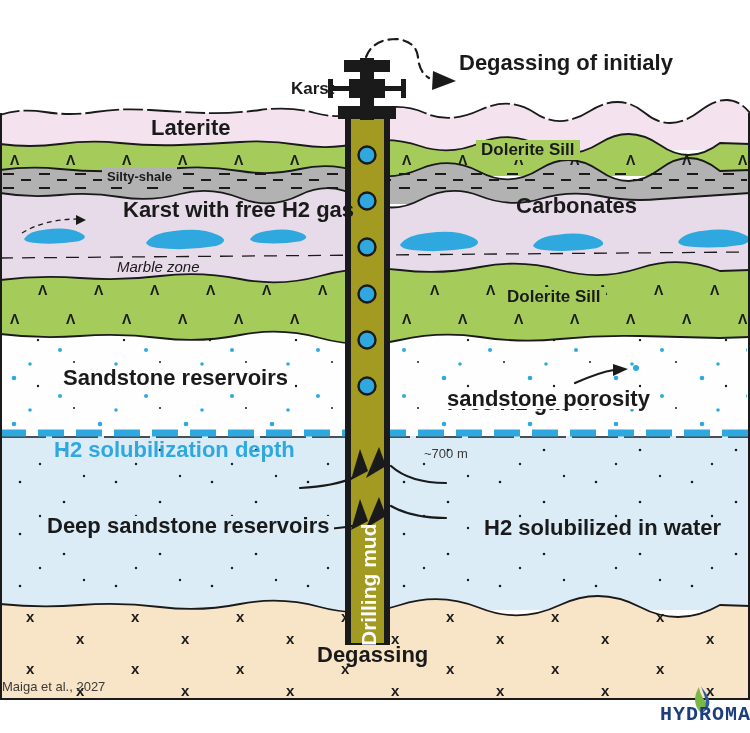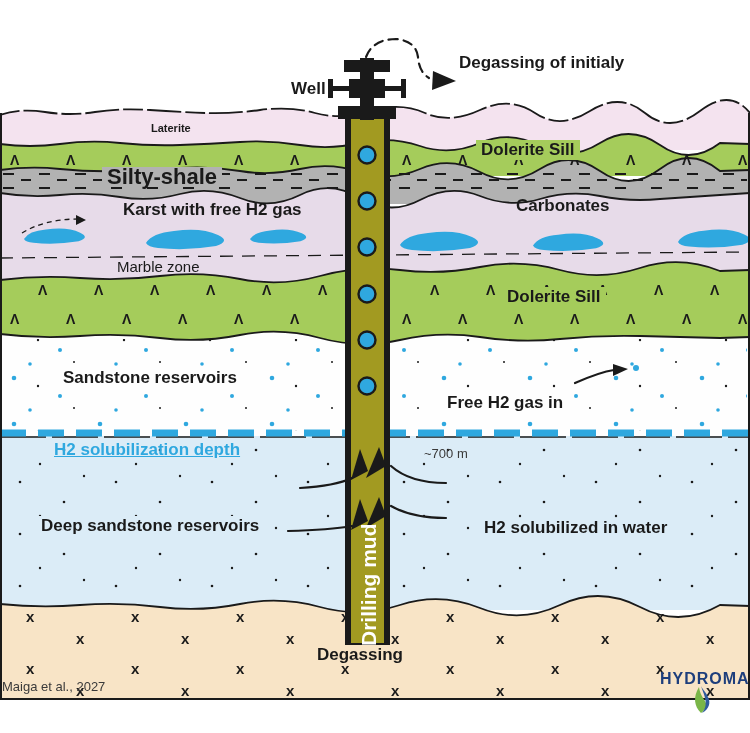--- a/index.html
+++ b/index.html
@@ -1,31 +1,31 @@
 <!DOCTYPE html>
 <html style="--ink: #1a1a1a; --laterite: #f4e3ef; --dolerite: #a5cc5b; --shale: #b2b2b2; --carbonates: #e7dbe9; --sandstone: #fefefe; --deep-sandstone: #dbecf7; --basement: #f8e4c6; --mud: #a29a21; --water-blue: #2fa8df; --logo-blue: #1d3e7c; --flame-green: #7ab648; --flame-blue: #2f5b9e;"><head>
 <meta charset="utf-8">
 <style>
   html,body{margin:0;padding:0;background:#fff;}
   #stage{position:relative;width:750px;height:733px;background:#fff;overflow:hidden;
          font-family:"Liberation Sans","DejaVu Sans",sans-serif;color:var(--ink);}
   #diagram{position:absolute;left:0;top:0;}
-  .lbl{position:absolute;font-weight:bold;font-size:17px;line-height:20px;white-space:nowrap;color:var(--ink);}
+  .lbl{position:absolute;font-weight:bold;font-size:22px;line-height:20px;white-space:nowrap;color:var(--ink);}
   .lbl.small{font-size:13px;font-weight:normal;color:#3a3a3a;}
-  .lbl.italic{font-weight:normal;font-size:15px;}
-  .lbl.blue{color:var(--water-blue);text-decoration:underline;}
+  .lbl.italic{font-style:italic;font-weight:normal;font-size:15px;}
+  .lbl.blue{color:var(--water-blue);}
   .lbl.pad{padding:0 5px;}
   .bg-dolerite{background:var(--dolerite);}
   .bg-shale{background:var(--shale);}
   .bg-sand{background:var(--sandstone);}
   .bg-deep{background:var(--deep-sandstone);}
   .bg-base{background:var(--basement);}
   .bg-lat{background:var(--laterite);}
-  .logo-text{position:absolute;left:660px;top:670px;font-weight:bold;font-size:16px;
-             letter-spacing:1px;color:var(--logo-blue);}
+  .logo-text{position:absolute;left:660px;top:703px;font-weight:bold;font-size:20px;
+             letter-spacing:1px;color:var(--logo-blue);font-family:Liberation Mono, monospace;}
   
   .f-lat{fill:var(--laterite);} .f-dol{fill:var(--dolerite);} .f-sha{fill:var(--shale);}
   .f-car{fill:var(--carbonates);} .f-san{fill:var(--sandstone);} .f-dee{fill:var(--deep-sandstone);}
   .f-bas{fill:var(--basement);} .f-mud{fill:var(--mud);} .f-blu{fill:var(--water-blue);}
   .f-ink{fill:var(--ink);}
   .ln{stroke:var(--ink);fill:none;stroke-width:1.8;}
   .ln-thin{stroke:var(--ink);fill:none;stroke-width:1.3;}
   .ln2{stroke:var(--ink);fill:none;stroke-width:2.2;stroke-linecap:round;}
   .pat-caret{font:bold 14px "Liberation Sans","DejaVu Sans",sans-serif;fill:var(--ink);}
   .pat-x{font:bold 15px "Liberation Sans","DejaVu Sans",sans-serif;fill:var(--ink);}
@@ -159,33 +159,34 @@
       <polygon class="f-ink" points="613,364 628,369 613,376"></polygon>
       <circle cx="636" cy="368" r="3" class="f-blu"></circle>
     </g>
 
     <g>
       <path d="M701,713 C694,706 693,697 699,687 C700,694 703,698 705,701 C707,704 707,709 701,713 Z" fill="var(--flame-green)"></path>
       <path d="M702,713 C709,709 711,703 708,697 C706,692 703,690 701,686 C703,693 710,704 702,713 Z" fill="var(--flame-blue)"></path>
     </g>
   </svg>
 
-  <div class="lbl" style="left:291px;top:79px;font-size:17px;">Well</div>
+  <div class="lbl" style="left:291px;top:79px;font-size:17px;">Karst</div>
   <div class="lbl" style="left:459px;top:53px;">Degassing of initialy</div>
 
-  <div class="lbl bg-lat pad" style="left:146px;top:118px;font-size:11px;">Laterite</div>
+  <div class="lbl bg-lat pad" style="left:146px;top:118px;font-size:22px;">Laterite</div>
   <div class="lbl bg-dolerite pad" style="left:476px;top:140px;font-size:17px;">Dolerite Sill</div>
-  <div class="lbl bg-shale pad" style="left:102px;top:167px;font-size:22px;">Silty-shale</div>
+  <div class="lbl bg-shale pad" style="left:102px;top:167px;font-size:13px;">Silty-shale</div>
   <div class="lbl" style="left:87px;top:200px;margin-left:36px;">Karst with free H2 gas</div>
   <div class="lbl" style="left:516px;top:196px;">Carbonates</div>
   <div class="lbl italic" style="left:117px;top:257px;">Marble zone</div>
   <div class="lbl bg-dolerite pad" style="left:502px;top:287px;font-size:17px;">Dolerite Sill</div>
   <div class="lbl bg-sand pad" style="left:58px;top:368px;">Sandstone reservoirs</div>
   <div class="lbl bg-sand pad" style="left:442px;top:365px;margin-top:28px;">Free H2 gas in</div>
+  <div class="lbl bg-sand pad" style="left:442px;top:389px;">sandstone porosity</div>
   <div class="lbl blue" style="left:54px;top:440px;">H2 solubilization depth</div>
   <div class="lbl small" style="left:424px;top:444px;">~700 m</div>
-  <div class="lbl bg-deep pad" style="left:36px;top:516px;text-align:right;">Deep sandstone reservoirs</div>
+  <div class="lbl bg-deep pad" style="left:42px;top:516px;text-align:right;">Deep sandstone reservoirs</div>
   <div class="lbl bg-deep pad" style="left:479px;top:518px;">H2 solubilized in water</div>
   <div class="lbl bg-base pad" style="left:312px;top:645px;">Degassing</div>
   <div class="lbl small" style="left:2px;top:677px;">Maiga et al., 2027</div>
   <div class="logo-text">HYDROMA</div>
 
 </div>
 
 </body></html>

